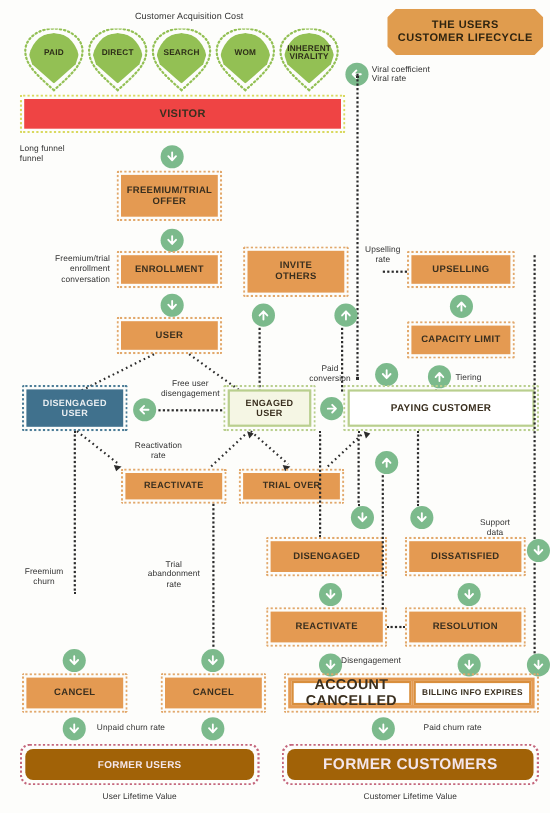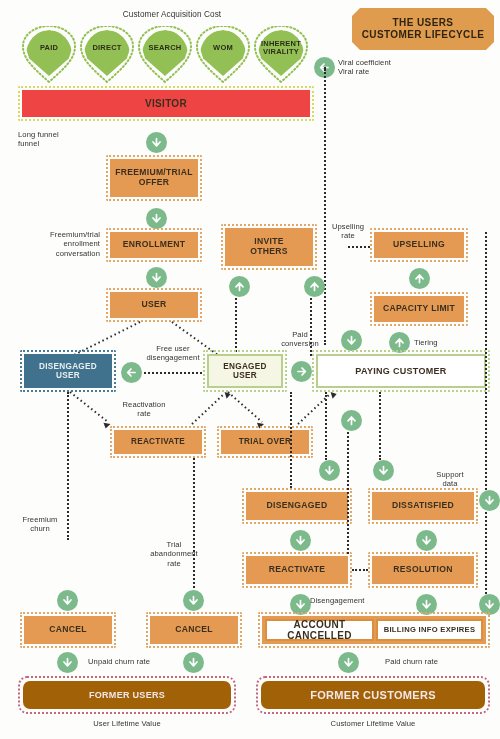--- a/index.html
+++ b/index.html
@@ -329,21 +329,21 @@
     <div>Freemium</div>
     <div>churn</div>
   </div>
   <div class="carrow" style="left:57px;top:590px;">
     <svg width="13" height="13" viewBox="0 0 13 13">
       <path d="M6.5 2.6 V9.4 M3 6 L6.5 9.8 L10 6" fill="none" stroke="#ffffff" stroke-width="1.7" stroke-linecap="round" stroke-linejoin="round"></path>
     </svg>
   </div>
 
   <div class="vline" style="left:193px;top:458px;height:130px;"></div>
-  <div class="lbl c" style="left:148px;top:508px;width:52px;margin-top:32px;">
+  <div class="lbl c" style="left:132px;top:508px;width:52px;">
     <div>Trial</div>
     <div>abandonment</div>
     <div>rate</div>
   </div>
   <div class="carrow" style="left:183px;top:590px;">
     <svg width="13" height="13" viewBox="0 0 13 13">
       <path d="M6.5 2.6 V9.4 M3 6 L6.5 9.8 L10 6" fill="none" stroke="#ffffff" stroke-width="1.7" stroke-linecap="round" stroke-linejoin="round"></path>
     </svg>
   </div>
 
@@ -437,21 +437,21 @@
     <span>CANCEL</span>
   </div>
 
   <div class="dotwrap" style="left:146px;top:612px;width:96px;height:36px;"></div>
   <div class="box orange" style="left:150px;top:616px;width:88px;height:28px;font-size:8.6px;">
     <span>CANCEL</span>
   </div>
 
   <div class="dotwrap" style="left:258px;top:612px;width:232px;height:36px;"></div>
   <div class="box orange" style="left:262px;top:616px;width:224px;height:28px;padding:3px;">
-    <div class="box whiteo" style="position:relative;left:0;top:0;width:110px;height:22px;font-size:10px;">
+    <div class="box whiteo" style="position:relative;left:0;top:0;width:110px;height:22px;font-size:13px;">
       <span>ACCOUNT CANCELLED</span>
     </div>
     <div class="box whiteo" style="position:relative;left:0;top:0;width:108px;height:22px;font-size:7.6px;margin-left:2px;">
       <span>BILLING INFO EXPIRES</span>
     </div>
   </div>
 
   <div class="carrow" style="left:57px;top:652px;">
     <svg width="13" height="13" viewBox="0 0 13 13">
       <path d="M6.5 2.6 V9.4 M3 6 L6.5 9.8 L10 6" fill="none" stroke="#ffffff" stroke-width="1.7" stroke-linecap="round" stroke-linejoin="round"></path>
@@ -471,18 +471,18 @@
   </div>
   <div class="lbl" style="left:385px;top:657px;">Paid churn rate</div>
 
   <div class="dotwrap rose" style="left:18px;top:676px;width:218px;height:38px;border-radius:9px;"></div>
   <div class="box rose" style="left:23px;top:681px;width:208px;height:28px;font-size:9px;">
     <span>FORMER USERS</span>
   </div>
   <div class="lbl c" style="left:57px;top:719px;width:140px;">User Lifetime Value</div>
 
   <div class="dotwrap rose" style="left:256px;top:676px;width:234px;height:38px;border-radius:9px;"></div>
-  <div class="box rose" style="left:261px;top:681px;width:224px;height:28px;font-size:11px;">
+  <div class="box rose" style="left:261px;top:681px;width:224px;height:28px;font-size:14px;">
     <span>FORMER CUSTOMERS</span>
   </div>
   <div class="lbl c" style="left:293px;top:719px;width:160px;">Customer Lifetime Value</div>
 
 </div>
 
 </body></html>

